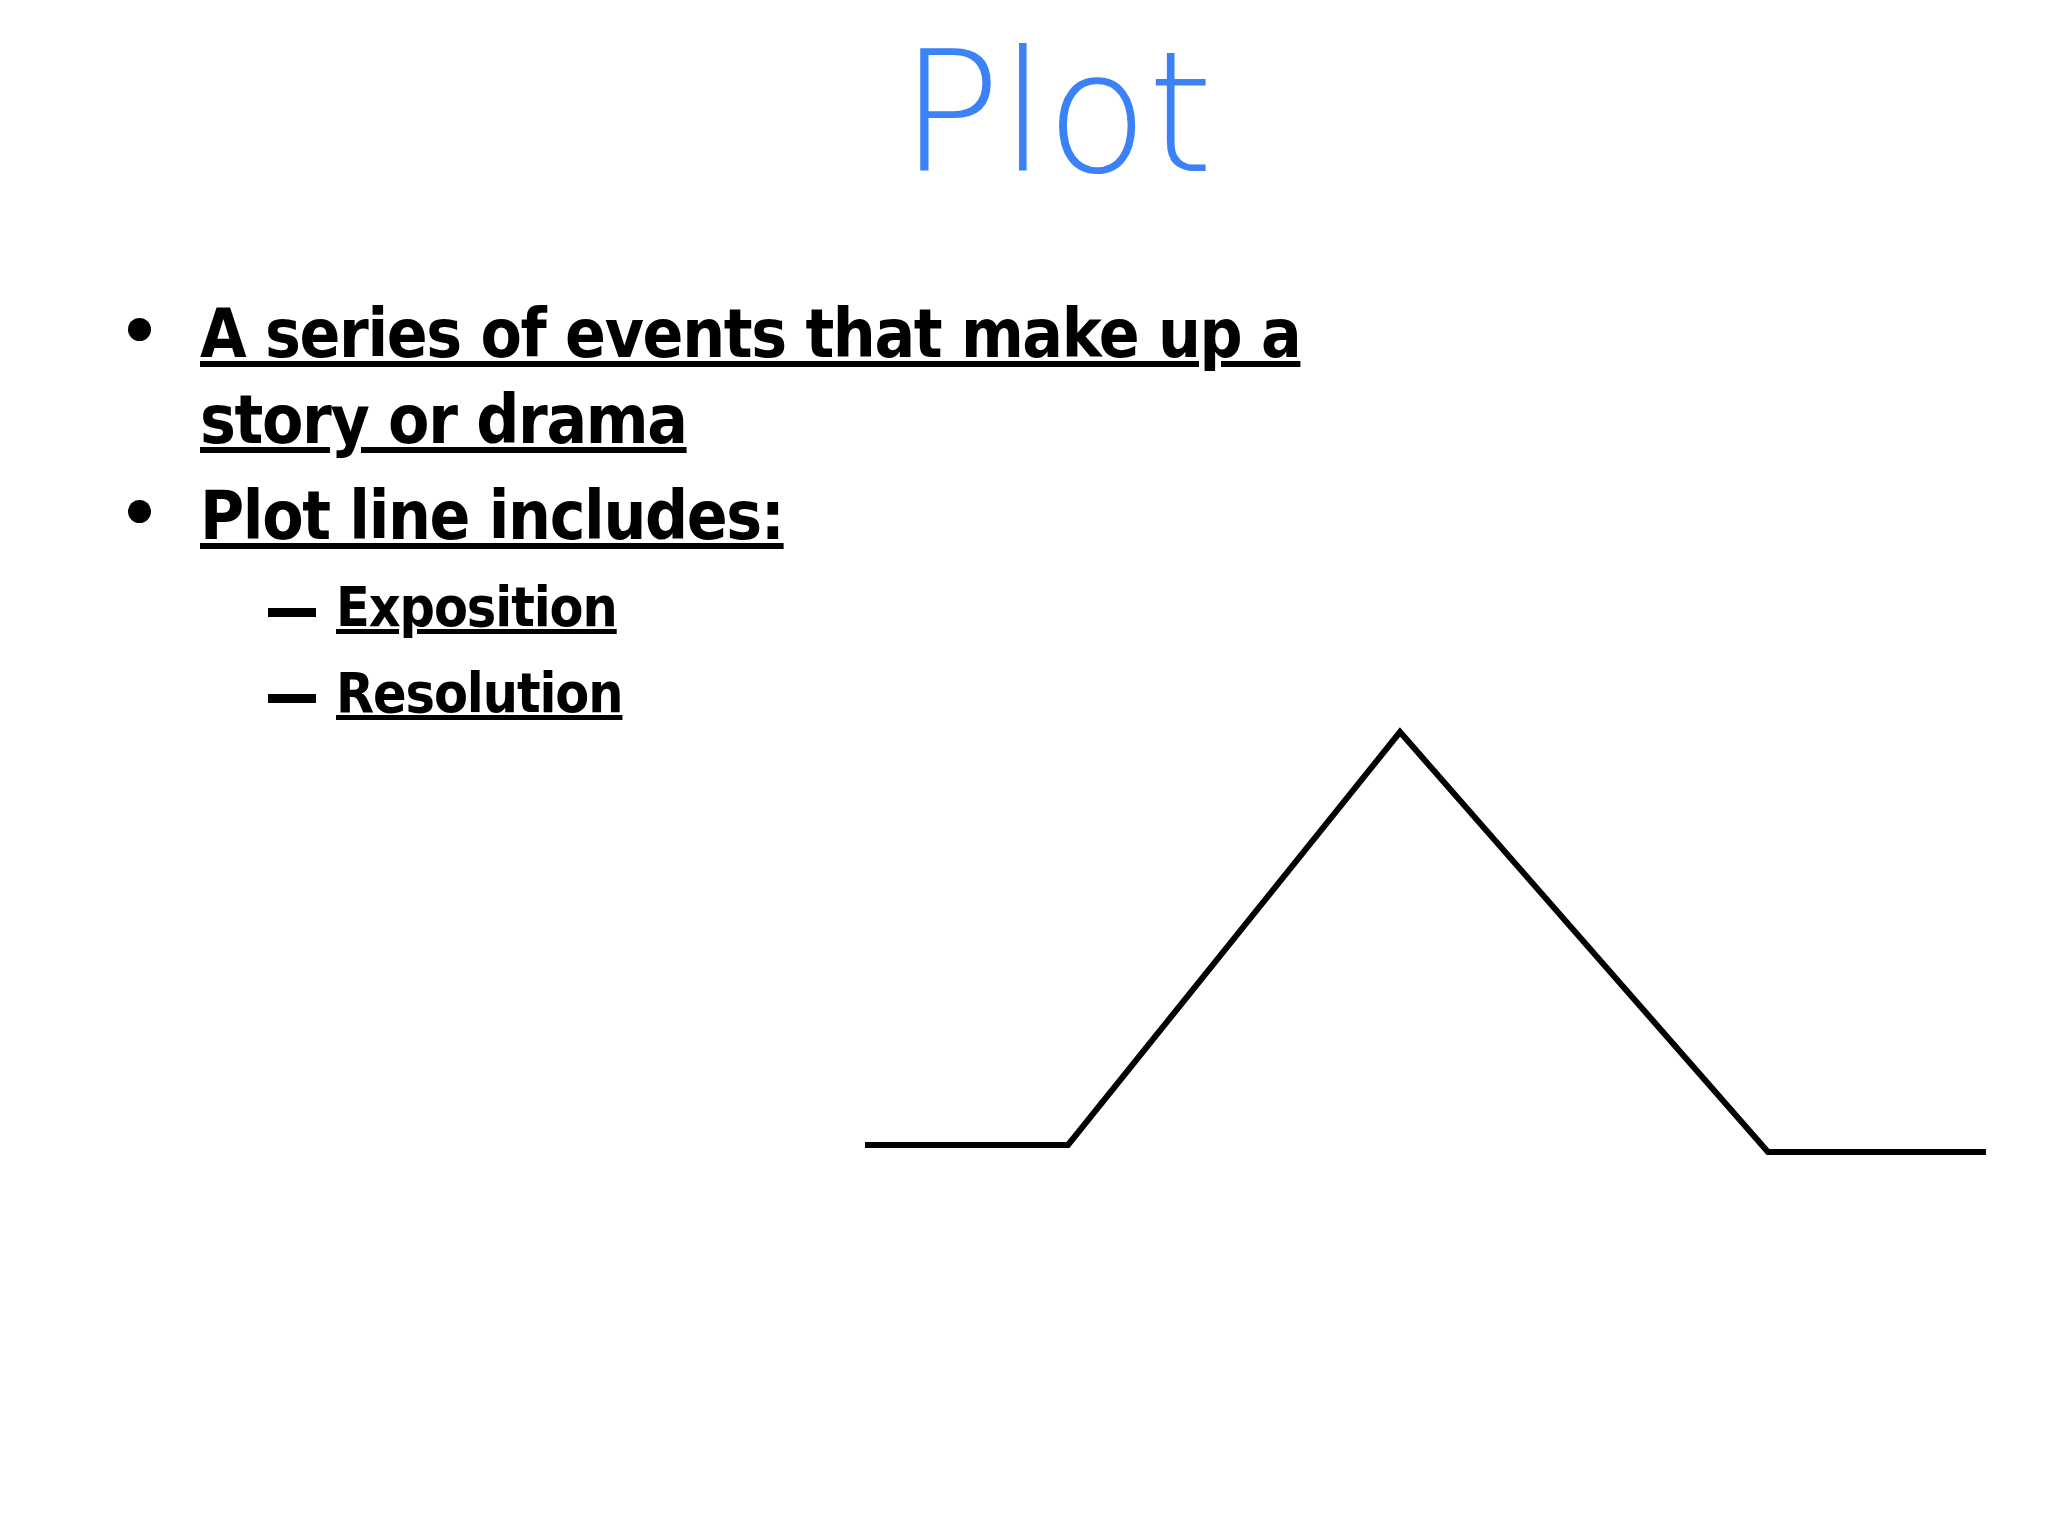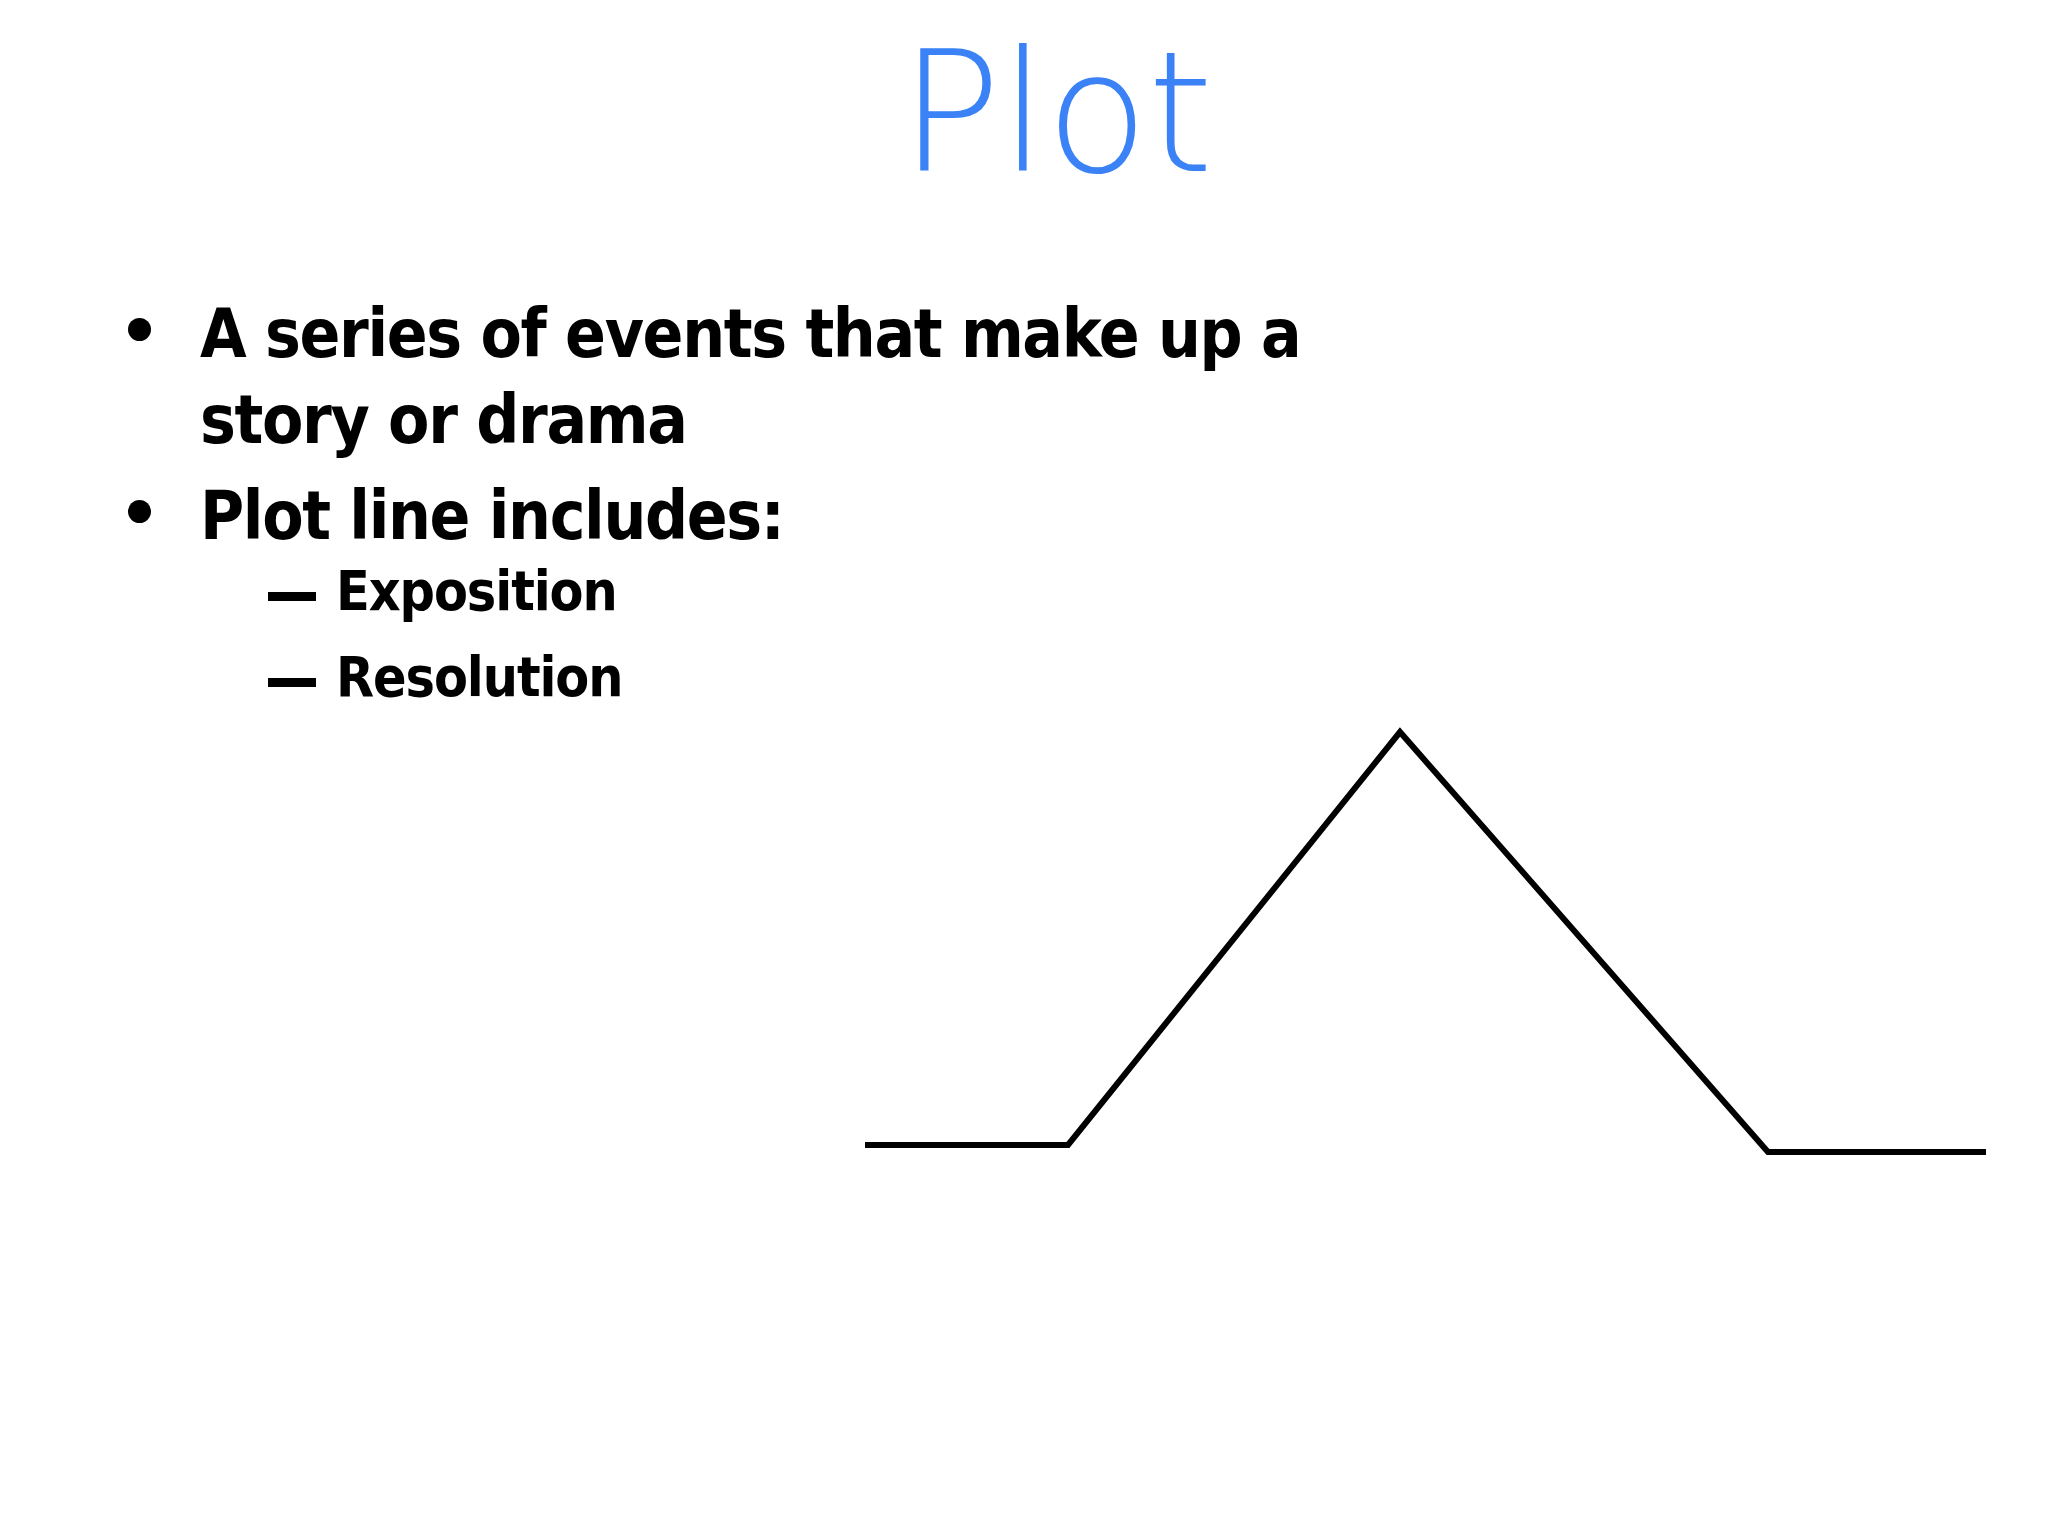--- a/index.html
+++ b/index.html
@@ -44,20 +44,21 @@
     position: absolute;
     left: 108px;
     top: 292px;
     width: 1360px;
   }
 
   .l1-item {
     position: relative;
     padding-left: 92px;
     margin-bottom: 10px;
+    text-decoration: underline;
   }
   .l1-marker {
     position: absolute;
     left: 20px;
     top: 26px;
     width: 23px;
     height: 23px;
     border-radius: 50%;
     background: #000000;
   }
@@ -67,20 +68,21 @@
     font-size: 67px;
     line-height: 1.28;
     letter-spacing: -1.5px;
     transform: scaleX(0.90);
     transform-origin: left center;
     color: #000000;
   }
 
   
   #sub-list {
+    margin-top: 16px;
     padding-left: 38px;
   }
   .l2-item {
     position: relative;
     padding-left: 98px;
     margin-bottom: 16px;
     height: 70px;
   }
   .l2-marker {
     position: absolute;

